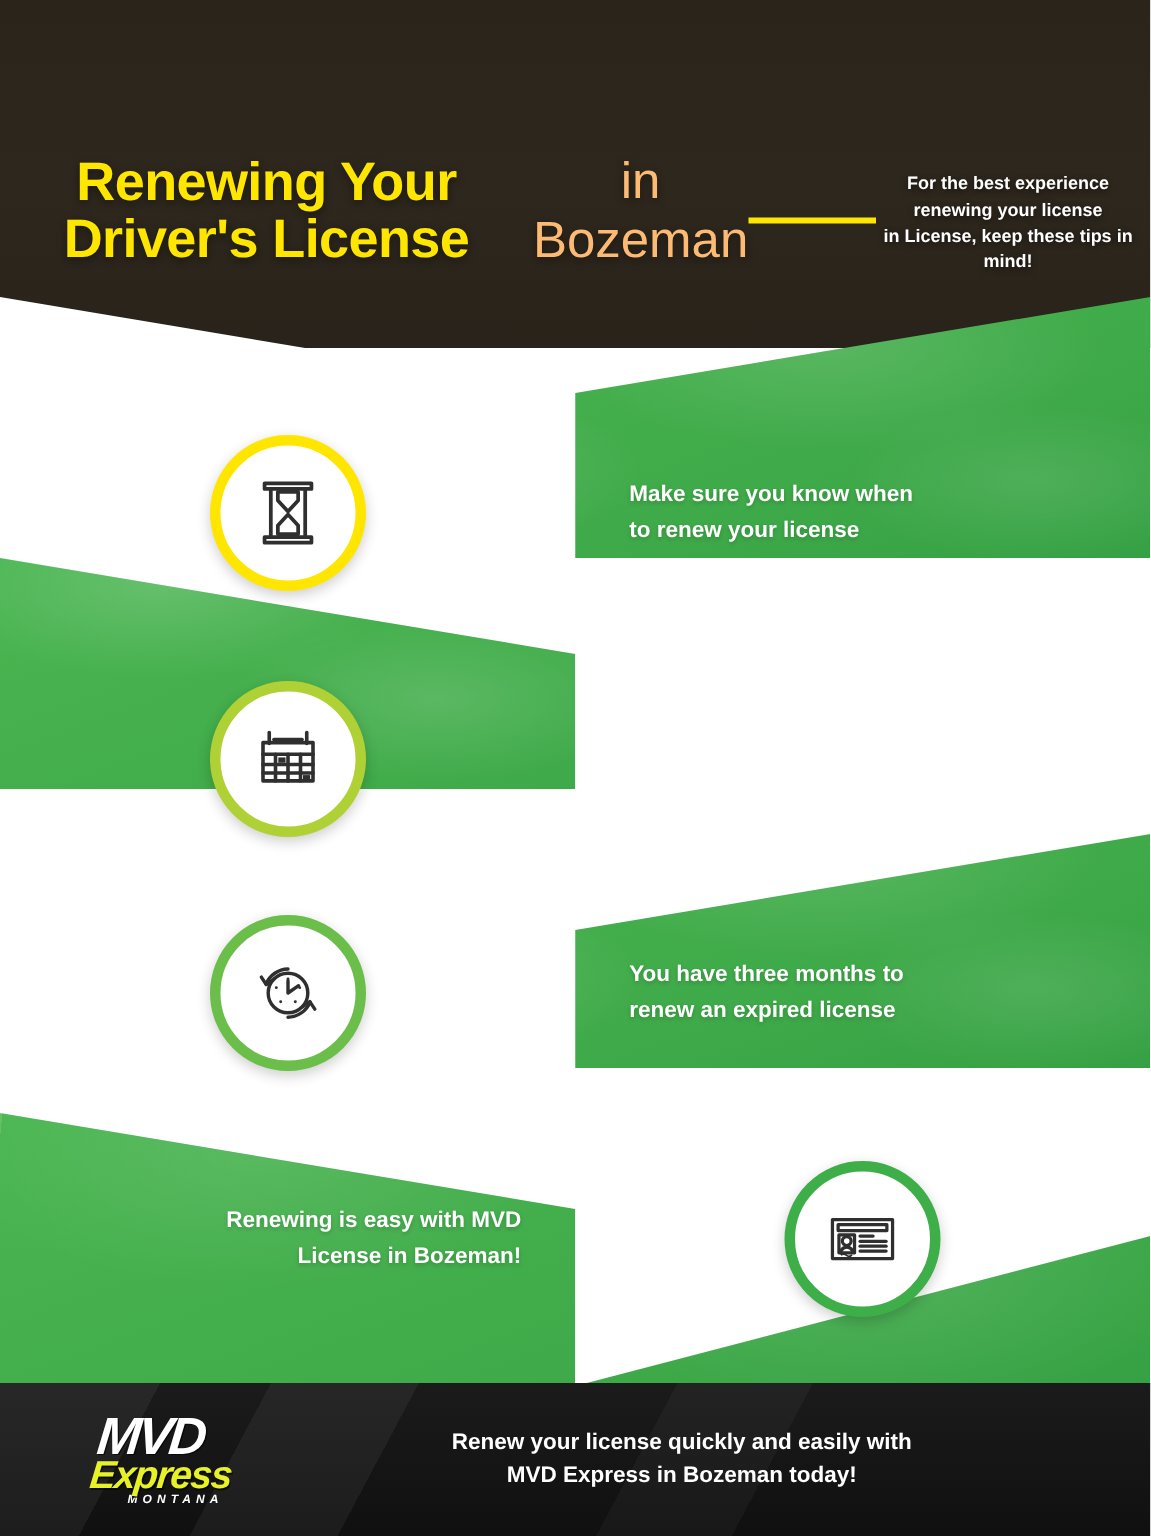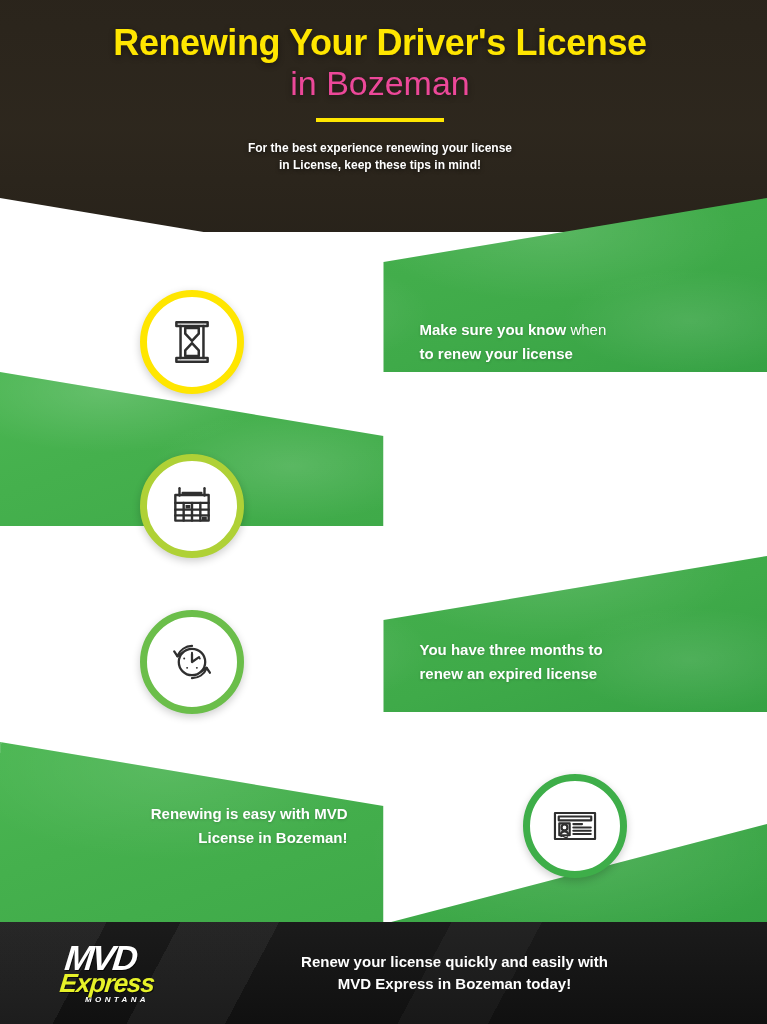--- a/index.html
+++ b/index.html
@@ -35,32 +35,32 @@
       radial-gradient(circle at 92% 62%, rgba(126,108,86,.75) 0 18%, rgba(0,0,0,0) 40%),
       linear-gradient(118deg, #56destacado 0%, #3d3224 0%, #5d5039 28%, #7a6b52 48%, #6a6052 68%, #4b4334 100%);
     filter:saturate(.85);
   }
   .hero-shade {
     position:absolute; inset:0;
     background:linear-gradient(180deg, rgba(28,24,18,.52) 0%, rgba(28,24,18,.42) 55%, rgba(28,24,18,.58) 100%);
   }
   .hero-inner {
     position:absolute; left:0; top:0; width:760px; height:232px;
-    display:flex; flex-direction:column; align-items:center;
-    padding-top:24px;
+    display:flex; flex-direction:row; align-items:center;
+    padding-top:48px;
   }
   .title-1 {
     color:#FFE600;
     font-size:36px; font-weight:bold; line-height:1.06;
     letter-spacing:-.4px;
     text-align:center;
     text-shadow:0 2px 6px rgba(0,0,0,.40);
   }
   .title-2 {
-    color:#ec4899;
+    color:#fdba74;
     font-size:34px; font-weight:400; line-height:1.16;
     text-align:center;
     margin-top:2px;
     text-shadow:0 2px 6px rgba(0,0,0,.40);
   }
   .title-rule {
     width:128px; height:4px; background:#FFE600;
     margin-top:14px;
   }
   .hero-sub {
@@ -126,21 +126,21 @@
   .icon-badge svg { display:block; }
 
   .tip-text {
     color:#ffffff;
     font-size:15px; line-height:1.55; font-weight:bold;
     text-shadow:0 1px 3px rgba(0,0,0,.18);
     max-width:300px;
   }
   .tip-text.align-left  { text-align:left; }
   .tip-text.align-right { text-align:right; }
-  .tip-text b { font-weight:normal; }
+  .tip-text b { font-weight:bold; }
 
   
   .footer {
     position:absolute; left:0; top:922px;
     width:767px; height:102px;
     background:#141414;
     overflow:hidden;
     display:flex; align-items:center;
   }
   .footer-stripes {

